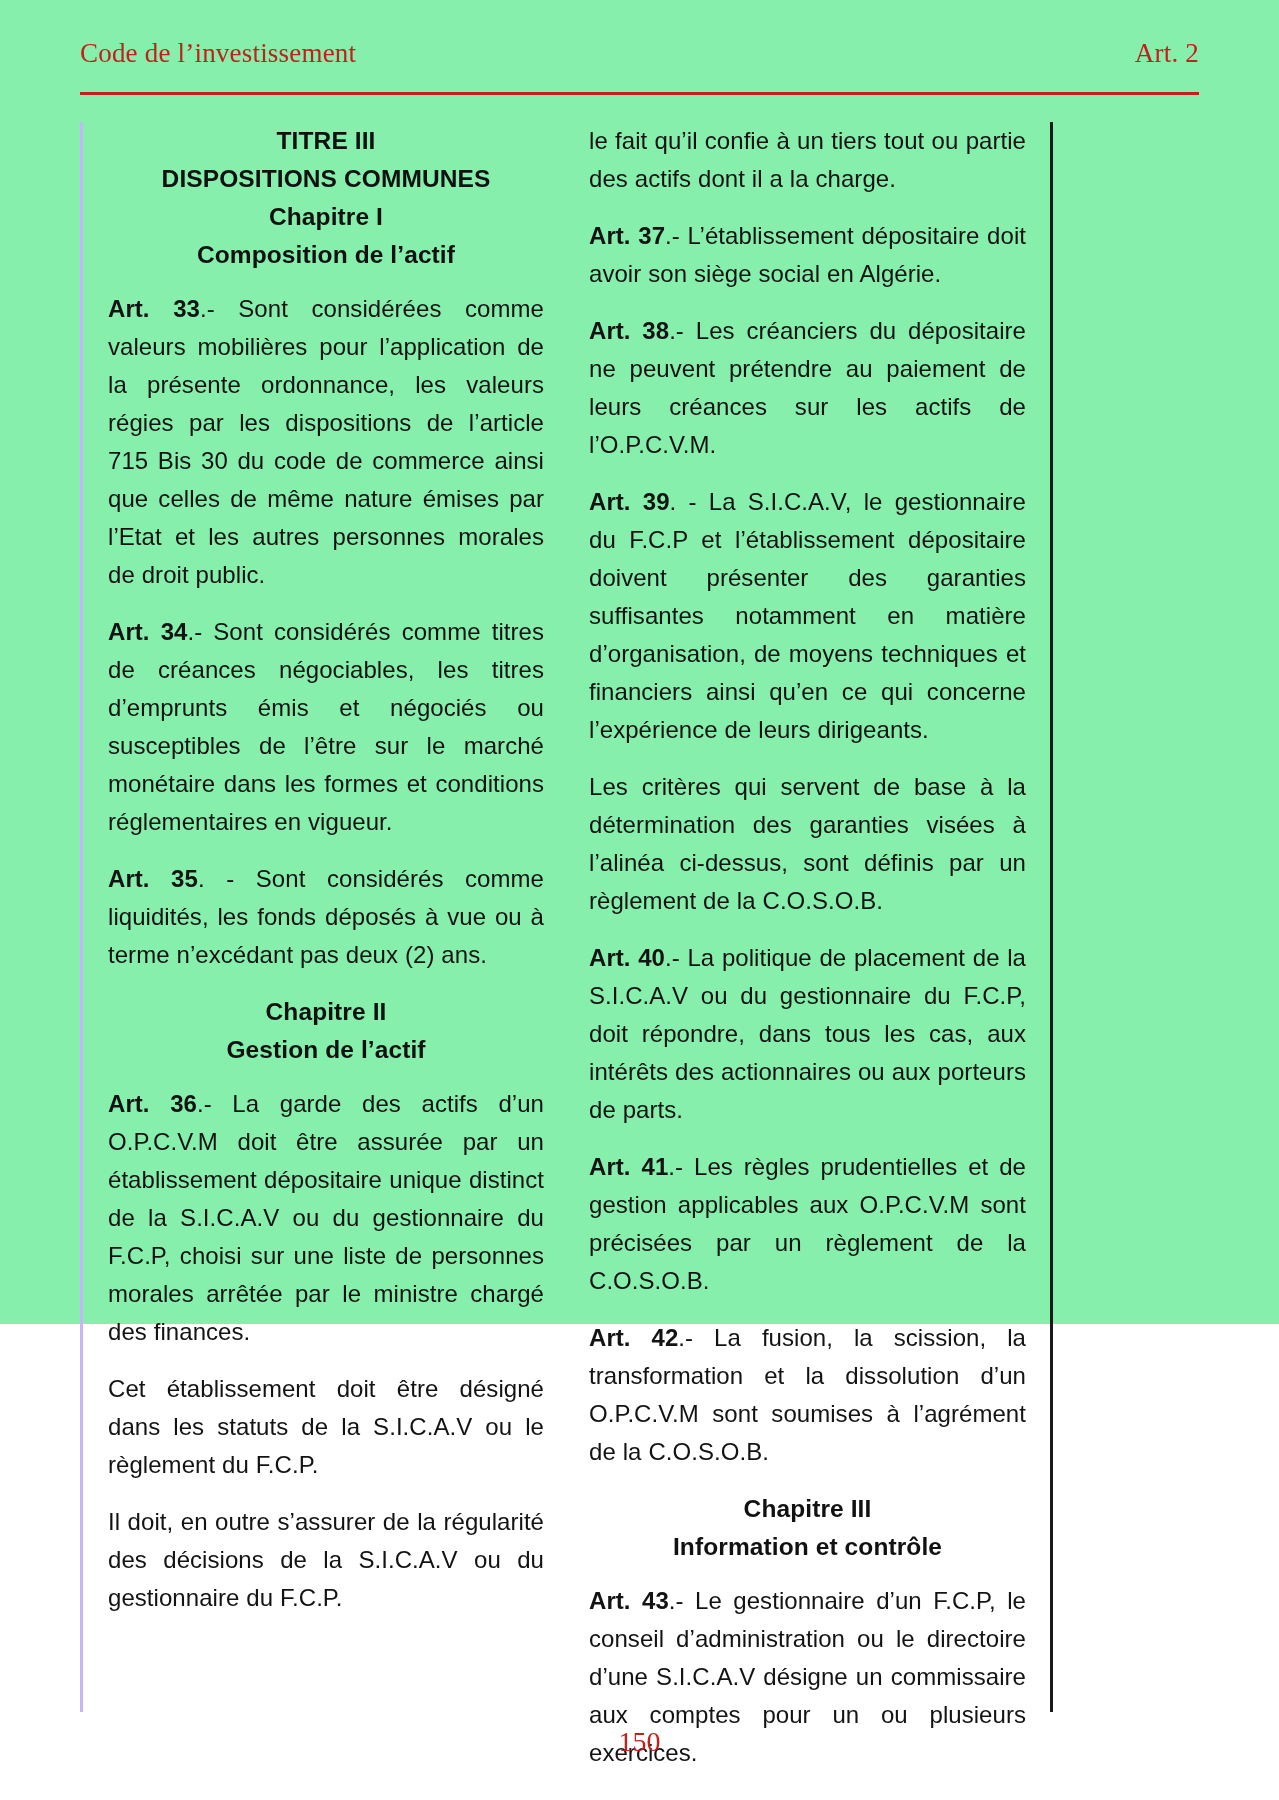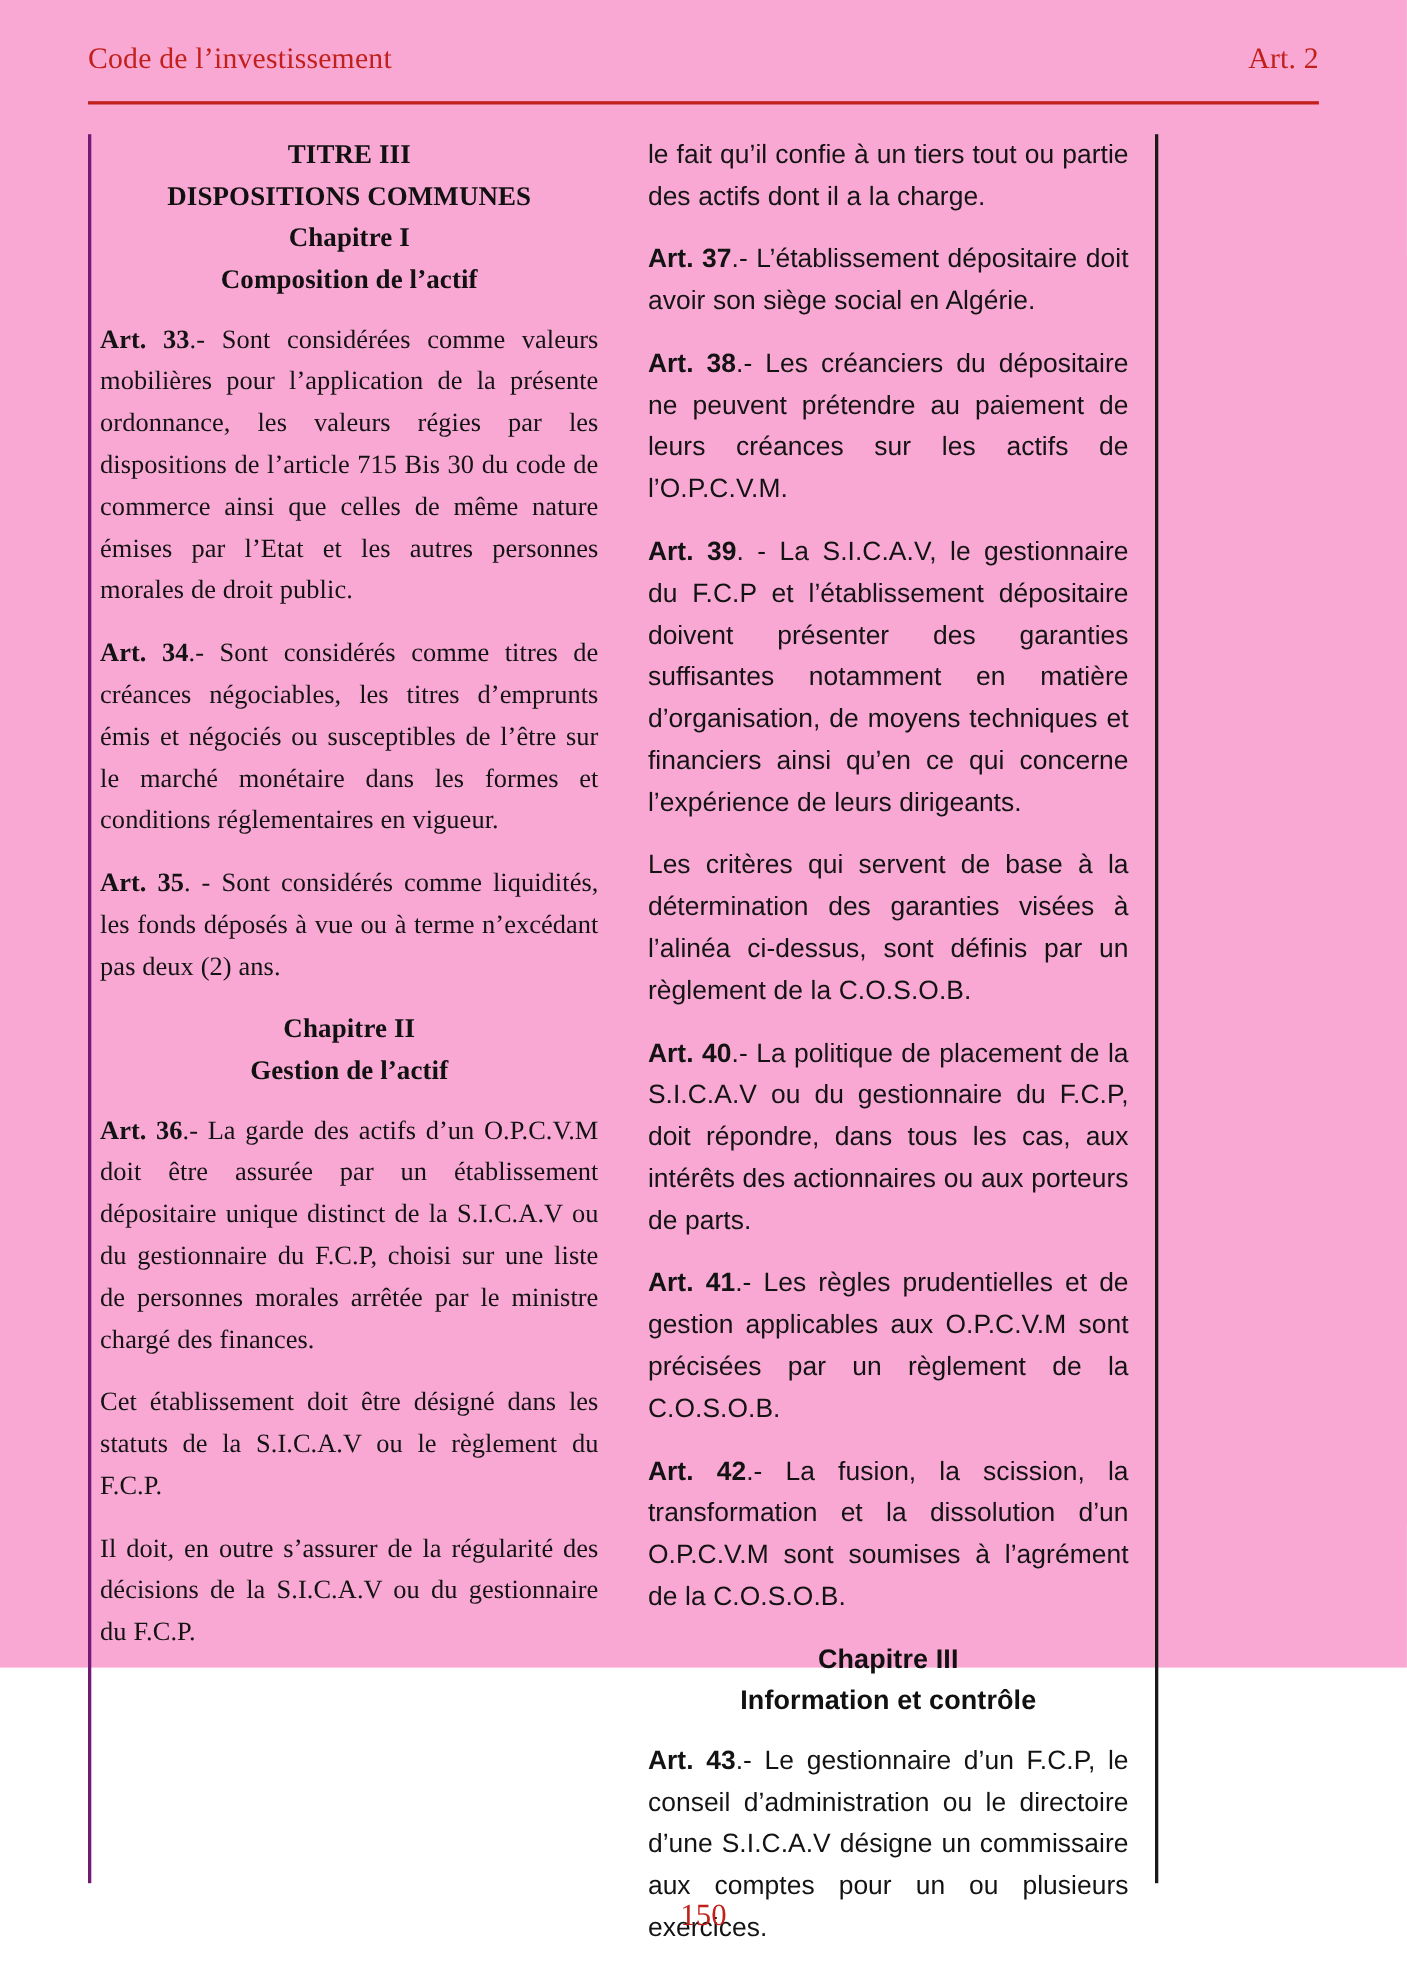--- a/index.html
+++ b/index.html
@@ -12,22 +12,22 @@
     height: 1800px;
     position: relative;
     font-family: "Liberation Sans", sans-serif;
     -webkit-font-smoothing: antialiased;
   }
 
   .page {
     position: absolute;
     inset: 0;
     width: 1279px;
-    height: 1516px;
-    background: #f9a8d4;
+    height: 1324px;
+    background: #86efac;
     box-sizing: border-box;
   }
 
   
   .header {
     position: absolute;
     left: 80px;
     right: 80px;
     top: 36px;
     height: 46px;
@@ -61,24 +61,23 @@
     height: 1590px;
     display: flex;
     gap: 0;
   }
 
   .col {
     width: 445px;
     box-sizing: border-box;
   }
   .col-left {
-    border-left: 3px solid #701a75;
-    padding-left: 8px;
+    border-left: 3px solid #c4b5fd;
+    padding-left: 25px;
     width: 464px;
-    font-family: Liberation Serif, serif;
   }
   .col-gap { width: 45px; flex: 0 0 45px; }
   .col-right {
     border-right: 3px solid #1a1a1a;
     padding-right: 24px;
     width: 464px;
   }
 
   
   .h-center {

